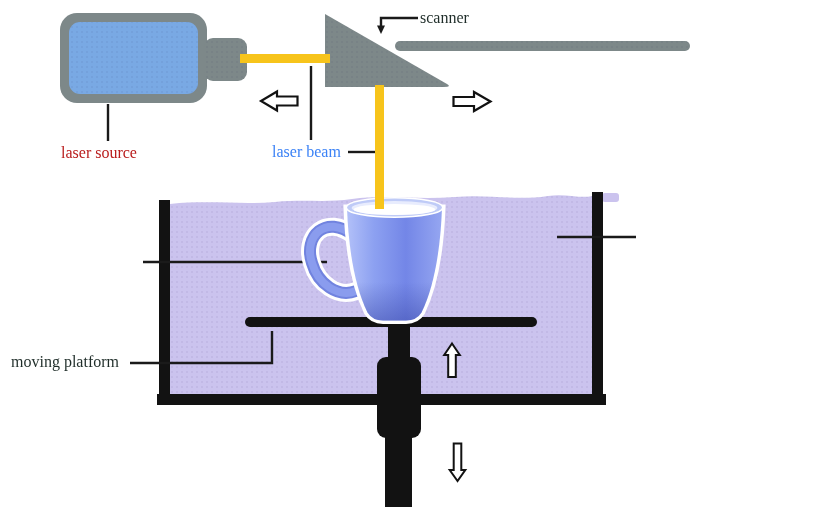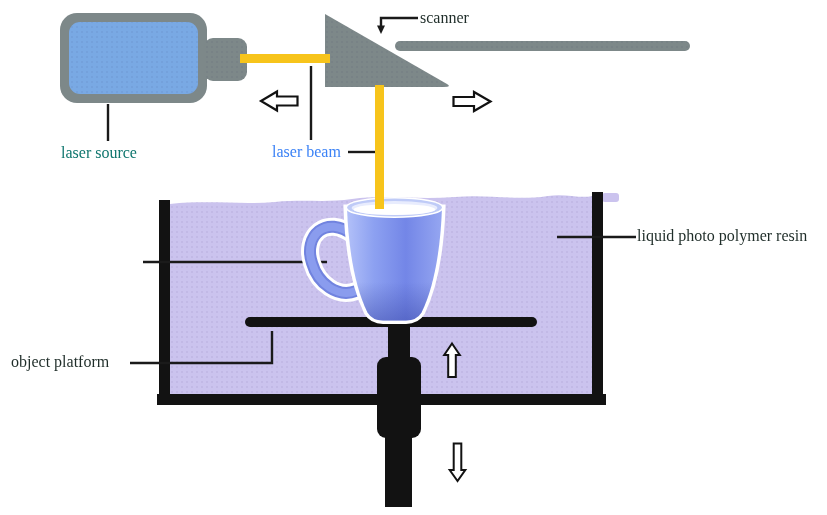--- a/index.html
+++ b/index.html
@@ -83,18 +83,17 @@
   <path stroke="#1a1a1a" stroke-width="2.4" fill="none" d="M130 363 L272 363 L272 331"></path>
   <path stroke="#1a1a1a" stroke-width="2.4" fill="none" d="M557 237 L636 237"></path>
 
   <path fill="#ffffff" stroke="#121212" stroke-width="2.2" stroke-linejoin="miter" d="M261 101 L277 91.5 L277 96.5 L297.5 96.5 L297.5 105.5 L277 105.5 L277 110.5 Z"></path>
   <path fill="#ffffff" stroke="#121212" stroke-width="2.2" stroke-linejoin="miter" d="M490.5 101.5 L474 92 L474 97 L453.5 97 L453.5 106 L474 106 L474 111 Z"></path>
   <path fill="#ffffff" stroke="#121212" stroke-width="2" stroke-linejoin="miter" d="M452 343.5 L459.8 355 L455.8 355 L455.8 377 L448.2 377 L448.2 355 L444.2 355 Z"></path>
   <path fill="#ffffff" stroke="#121212" stroke-width="2" stroke-linejoin="miter" d="M457.5 481 L449.7 470 L453.7 470 L453.7 443.5 L461.3 443.5 L461.3 470 L465.3 470 Z"></path>
 </svg>
 
 <div class="label" style="left: 420px; top: 9px; color: rgb(31, 45, 41);">scanner</div>
-<div class="label" style="left: 61px; top: 144px; color: #0f766e;">laser source</div>
+<div class="label" style="left: 61px; top: 144px; color: #b91c1c;">laser source</div>
 <div class="label" style="left: 272px; top: 143px; color: #3b82f6;">laser beam</div>
-<div class="label" style="left: 11px; top: 353px; color: rgb(31, 45, 41);">object platform</div>
-<div class="label" style="left: 637px; top: 227px; color: rgb(31, 45, 41);">liquid photo polymer resin</div>
+<div class="label" style="left: 11px; top: 353px; color: rgb(31, 45, 41);">moving platform</div>
 
 </div>
 
 </body></html>

